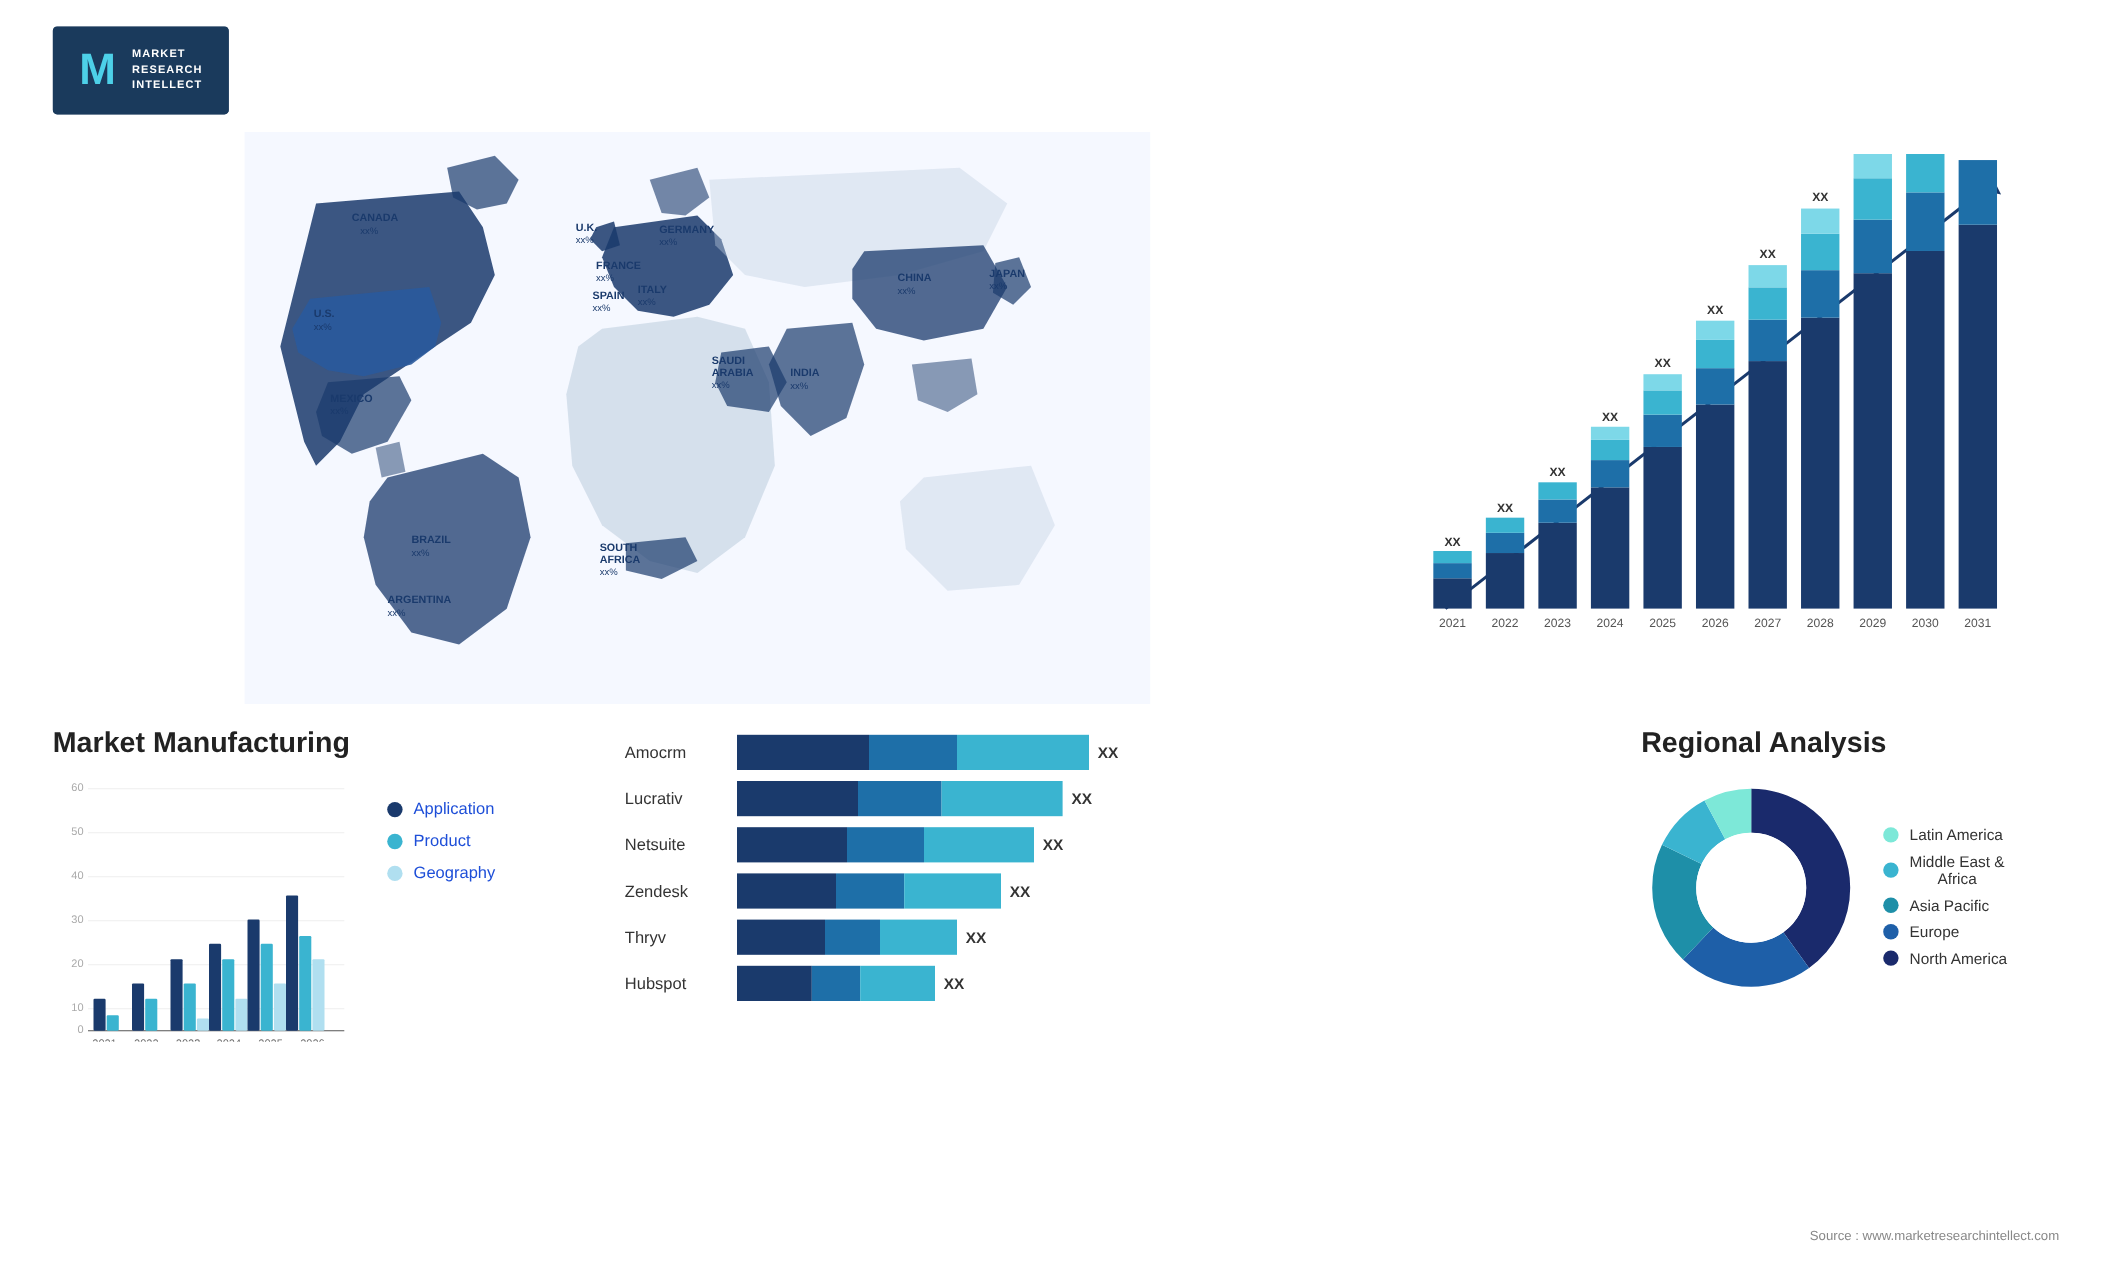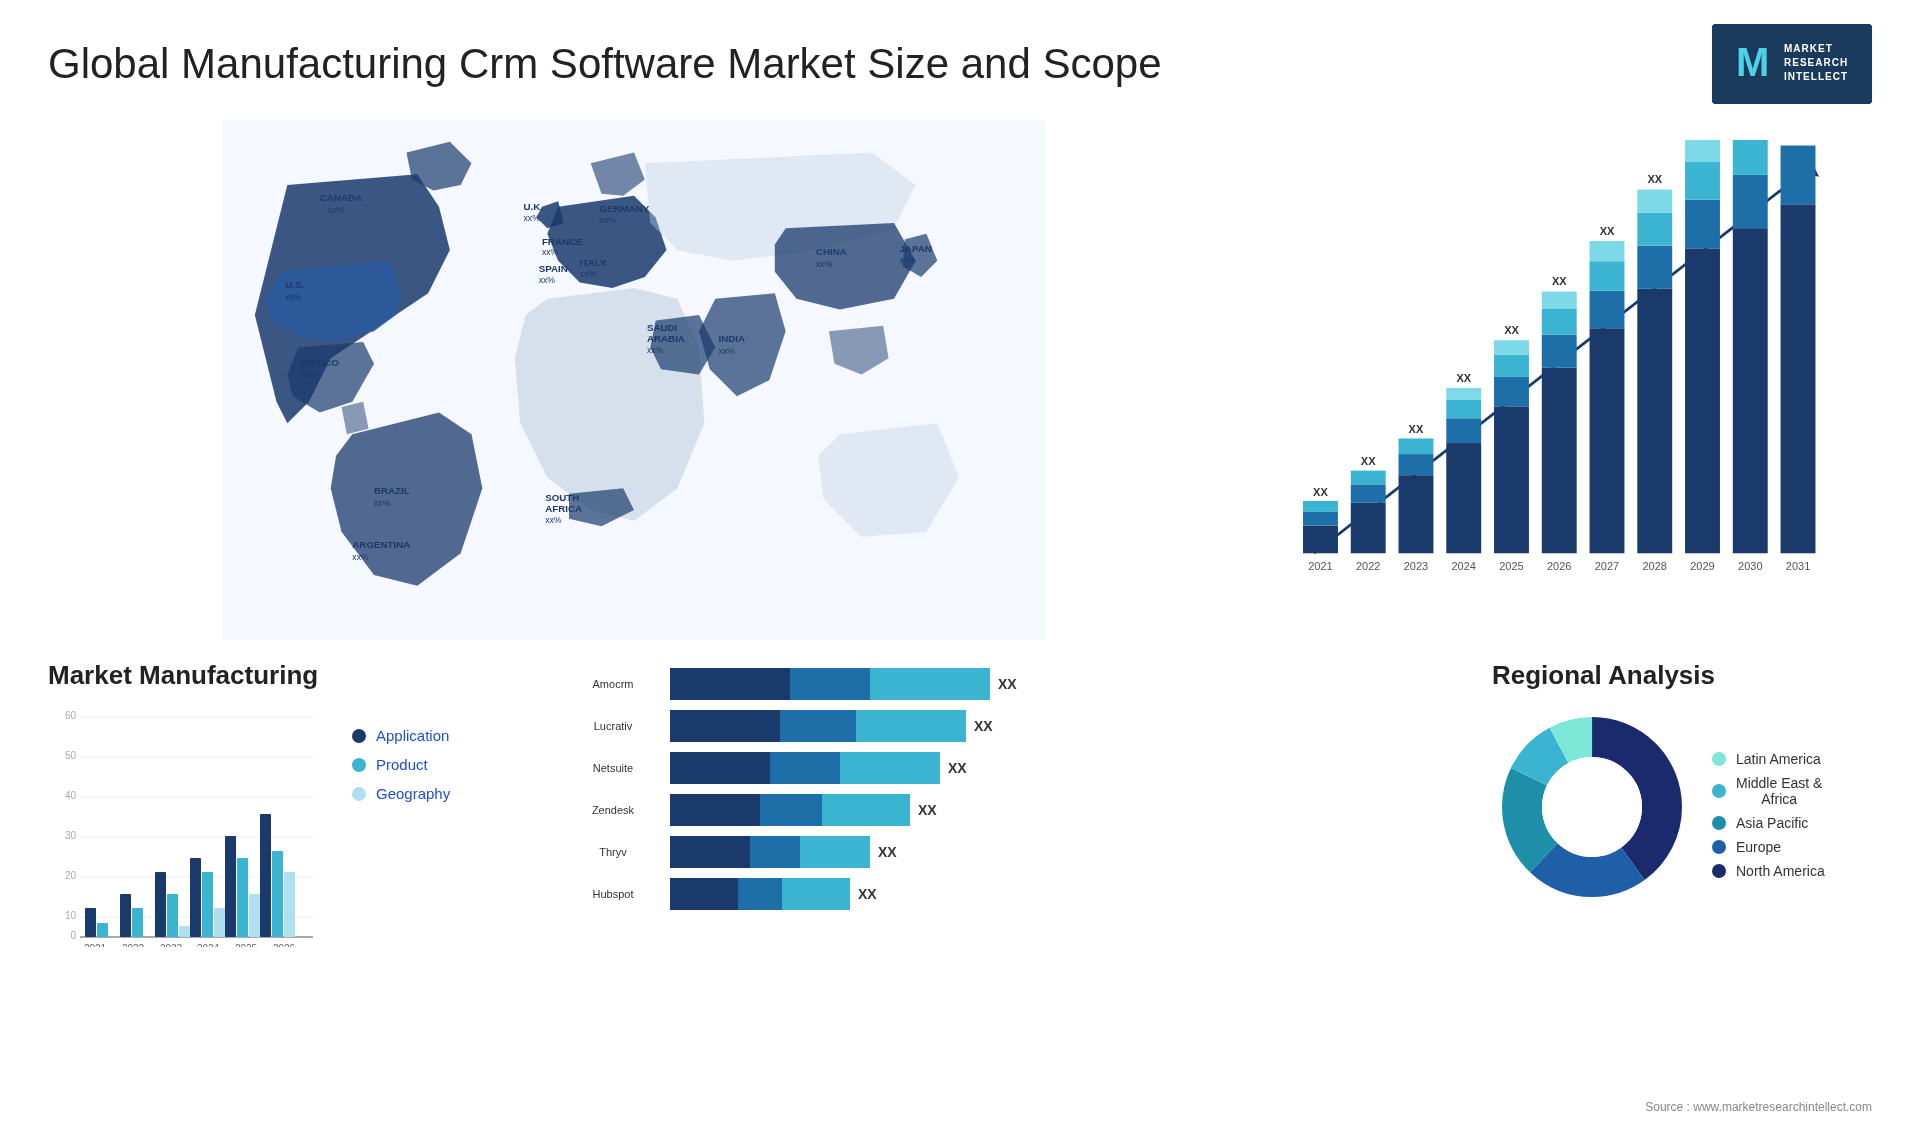--- a/index.html
+++ b/index.html
@@ -111,23 +111,23 @@
       gap: 10px;
       margin-top: 8px;
     }
     .player-row {
       display: flex;
       align-items: center;
       gap: 12px;
     }
     .player-name {
       width: 90px;
-      font-size: 11px;
+      font-size: 15px;
       color: #333;
-      text-align: center;
+      text-align: left;
       flex-shrink: 0;
     }
     .player-bar-container {
       flex: 1;
       height: 32px;
       display: flex;
       align-items: center;
       position: relative;
     }
     .player-bar {
@@ -168,42 +168,41 @@
       flex-shrink: 0;
     }
     .regional-legend-label {
       font-size: 14px;
       color: #333;
     }
 
     
     .source-text {
       position: absolute;
-      bottom: 32px;
+      bottom: 16px;
       right: 48px;
       font-size: 12px;
       color: #888;
     }
 
     
     .country-label {
       font-size: 9px;
       font-weight: 700;
       fill: #1a3a6c;
     }
     .country-pct {
       font-size: 8px;
       fill: #1a3a6c;
     }
   </style>
 </head>
 <body>
 
 <div class="header">
-  <h1 class="main-title">Global Manufacturing Crm Software Market Size and Scope</h1>
   <div class="logo-area">
     <div class="logo-box">
       <svg width="160" height="80" viewBox="0 0 160 80">
         <rect width="160" height="80" fill="#1a3a5c" rx="4"></rect>
 
         <text x="24" y="52" font-size="40" font-weight="900" fill="#4dd0e8" font-family="Arial">M</text>
         <text x="72" y="28" font-size="10" font-weight="700" fill="white" font-family="Arial" letter-spacing="1">MARKET</text>
         <text x="72" y="42" font-size="10" font-weight="700" fill="white" font-family="Arial" letter-spacing="1">RESEARCH</text>
         <text x="72" y="56" font-size="10" font-weight="700" fill="white" font-family="Arial" letter-spacing="1">INTELLECT</text>
       </svg>

